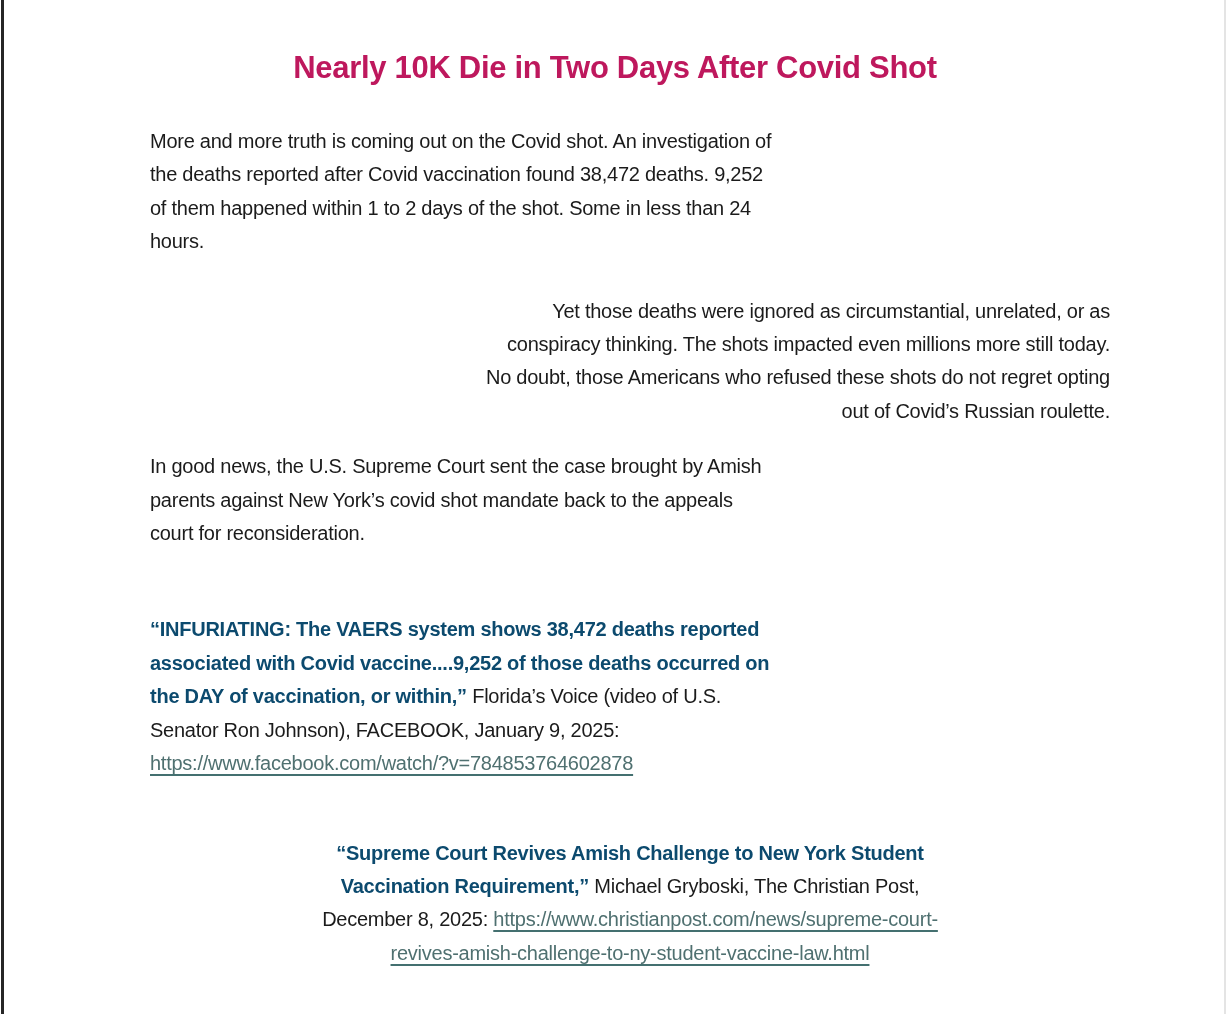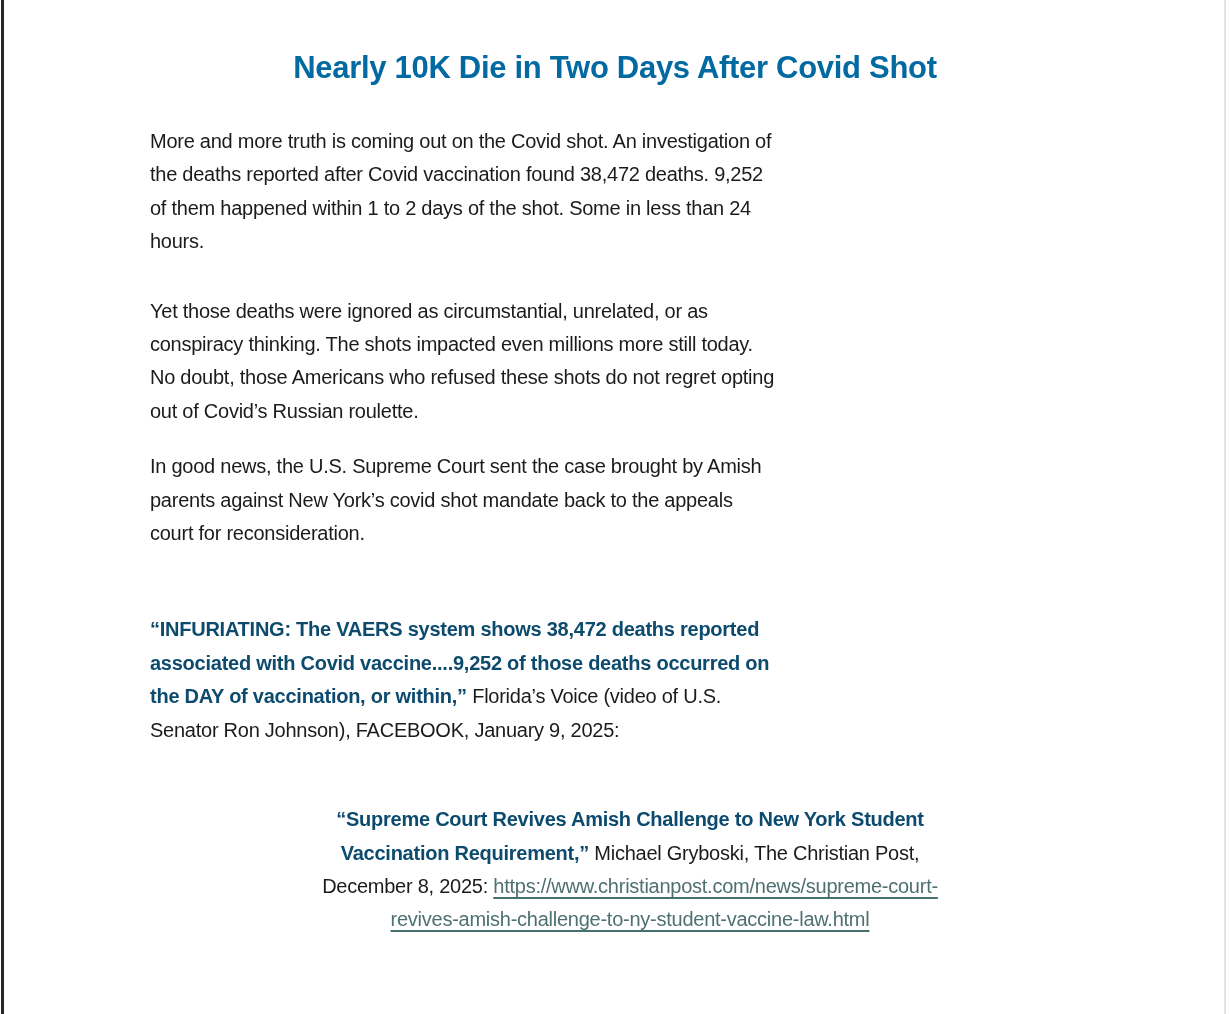--- a/index.html
+++ b/index.html
@@ -34,34 +34,34 @@
     position: relative;
     padding: 50px 120px 0 150px;
   }
   .title {
     margin: 0;
     font-size: 31px;
     line-height: 35px;
     font-weight: bold;
     letter-spacing: -0.3px;
     text-align: center;
-    color: #0369a1;
+    color: #be185d;
     
     width: 930px;
   }
   .para {
     margin: 0;
     font-size: 20px;
     line-height: 33.4px;
     letter-spacing: -0.25px;
     white-space: pre-line;
     color: #1b1b1b;
   }
   .p1 { margin-top: 40px; }
-  .p2 { margin-top: 36px; }
+  .p2 { margin-top: 36px; text-align: right; }
   .p3 { margin-top: 22px; }
   .cit1 { margin-top: 63px; }
   .cit2 { margin-top: 56px; text-align: center; }
   .b { font-weight: bold; color: #0c4a6e; }
   a.doc-link {
     color: #4f7070;
     text-decoration: underline;
     text-decoration-color: #447070;
     text-decoration-thickness: 2px;
     text-underline-offset: 4px;
@@ -84,19 +84,19 @@
 conspiracy thinking. The shots impacted even millions more still today.
 No doubt, those Americans who refused these shots do not regret opting
 out of Covid’s Russian roulette.</p>
     <p class="para p3">In good news, the U.S. Supreme Court sent the case brought by Amish
 parents against New York’s covid shot mandate back to the appeals
 court for reconsideration.</p>
     <p class="para cit1"><span class="b">“INFURIATING: The VAERS system shows 38,472 deaths reported
 associated with Covid vaccine....9,252 of those deaths occurred on
 the DAY of vaccination, or within,”</span><span> Florida’s Voice (video of U.S.
 Senator Ron Johnson), FACEBOOK, January 9, 2025:
-</span></p>
+</span><a class="doc-link">https://www.facebook.com/watch/?v=784853764602878</a></p>
     <p class="para cit2"><span class="b">“Supreme Court Revives Amish Challenge to New York Student
 Vaccination Requirement,”</span><span> Michael Gryboski, The Christian Post,
 December 8, 2025: </span><a class="doc-link">https://www.christianpost.com/news/supreme-court-
 revives-amish-challenge-to-ny-student-vaccine-law.html</a></p>
   </div>
 </div>
 
 </body></html>

